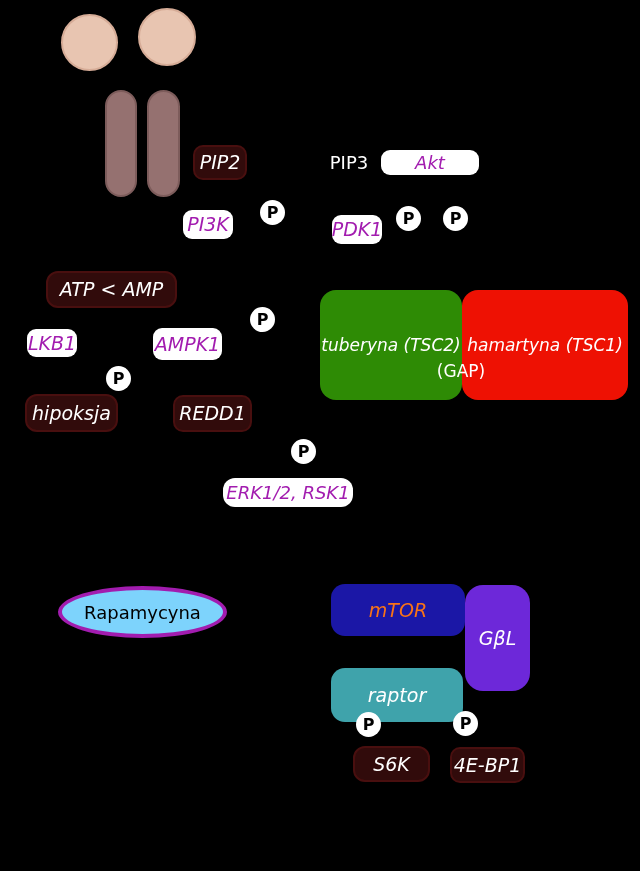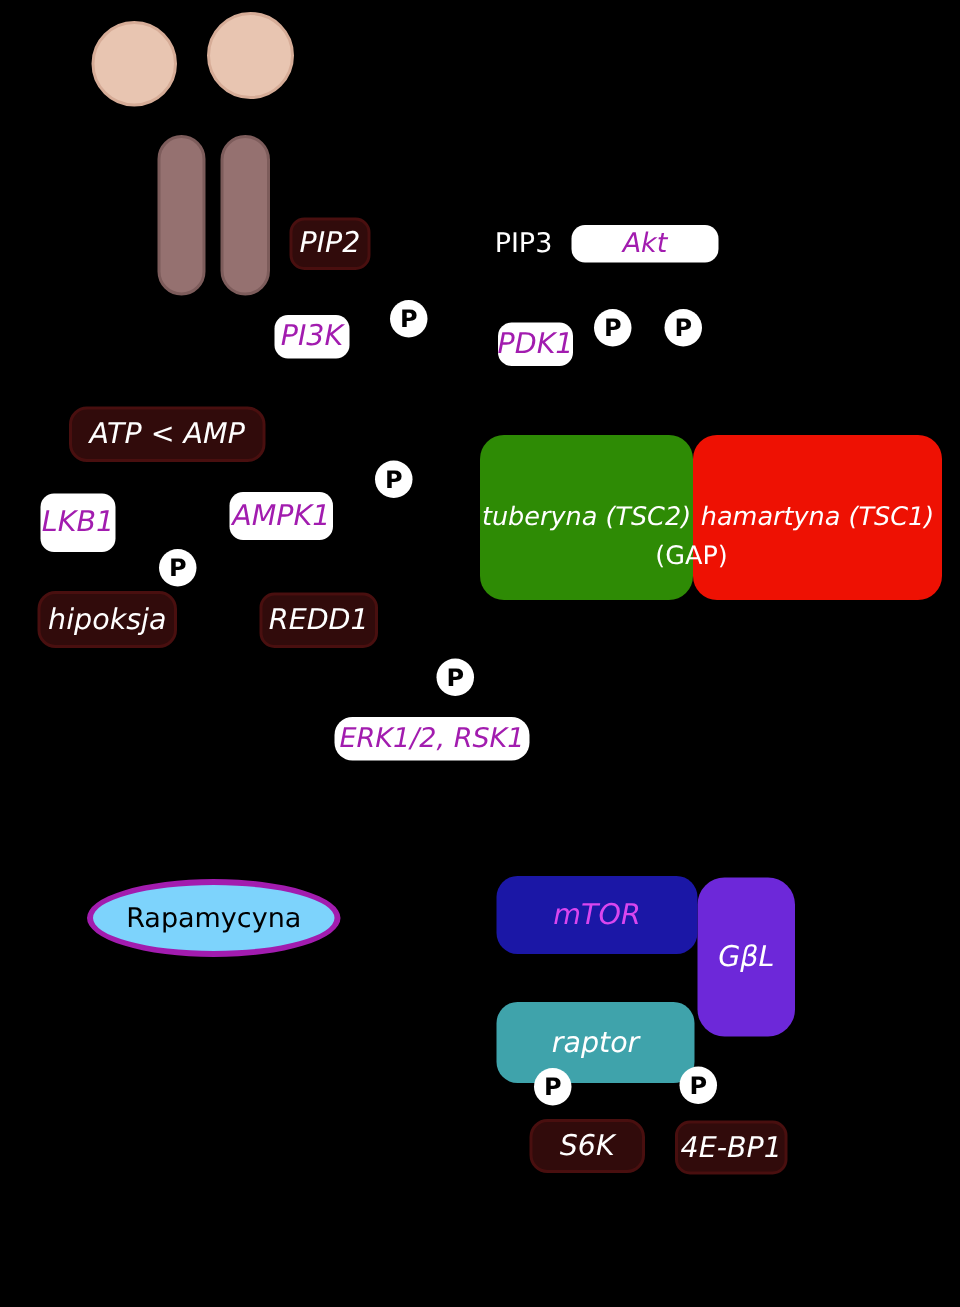--- a/index.html
+++ b/index.html
@@ -11,21 +11,21 @@
     position:absolute;display:flex;align-items:center;justify-content:center;
     font-size:19px;line-height:1.1;text-align:center;box-sizing:border-box;
     white-space:nowrap;
     font-style:italic;
   }
   .maroon{background:#310b0b;color:#ffffff;border:2px solid #490f0f;border-radius:10px;}
   .whitebox{background:#ffffff;color:#a21caf;border-radius:9px;}
   .bigbox{font-size:17px;color:#ffffff;border-radius:16px;}
   .green{background:#2e8b05;}
   .red{background:#ee1103;}
-  .blue{background:#1b17a6;border-radius:14px;color:#d946ef;font-size:19px;}
+  .blue{background:#1b17a6;border-radius:14px;color:#f97316;font-size:19px;}
   .teal{background:#3fa3ab;border-radius:14px;color:#fff;font-size:19px;}
   .navy{background:#6d28d9;border-radius:18px;color:#fff;font-size:19px;}
   .freetext{position:absolute;color:#ffffff;font-size:18px;display:flex;align-items:center;justify-content:center;white-space:nowrap;}
   .p-badge{
     position:absolute;width:25px;height:25px;border-radius:50%;
     background:#ffffff;color:#000;font-weight:bold;font-size:16px;
     display:flex;align-items:center;justify-content:center;
   }
   .ligand{
     position:absolute;border-radius:50%;background:#e8c5b1;border:2px solid #d6ac97;box-sizing:border-box;
@@ -55,21 +55,21 @@
 
   <div class="node whitebox" style="left:381px;top:150px;width:98px;height:25px;font-size:18px">Akt</div>
 
   <div class="node whitebox" style="left:183px;top:210px;width:50px;height:29px">PI3K</div>
 
   <div class="node whitebox" style="left:332px;top:215px;width:50px;height:29px">PDK1</div>
 
 
   <div class="node maroon" style="left:46px;top:271px;width:131px;height:37px;border-radius:12px">ATP &lt; AMP</div>
 
-  <div class="node whitebox" style="left:27px;top:329px;width:50px;height:39px">LKB1</div>
+  <div class="node whitebox" style="left:27px;top:329px;width:50px;height:28px">LKB1</div>
 
   <div class="node whitebox" style="left:153px;top:328px;width:69px;height:32px">AMPK1</div>
 
   <div class="node maroon" style="left:25px;top:394px;width:93px;height:38px;border-radius:12px">hipoksja</div>
 
   <div class="node maroon" style="left:173px;top:395px;width:79px;height:37px">REDD1</div>
 
   <div class="node bigbox green" style="left:320px;top:290px;width:142px;height:110px">tuberyna (TSC2)</div>
   <div class="node bigbox red" style="left:462px;top:290px;width:166px;height:110px">hamartyna (TSC1)</div>
   <div class="freetext" style="left:401px;top:360px;width:120px;height:22px;font-size:17px">(GAP)</div>

